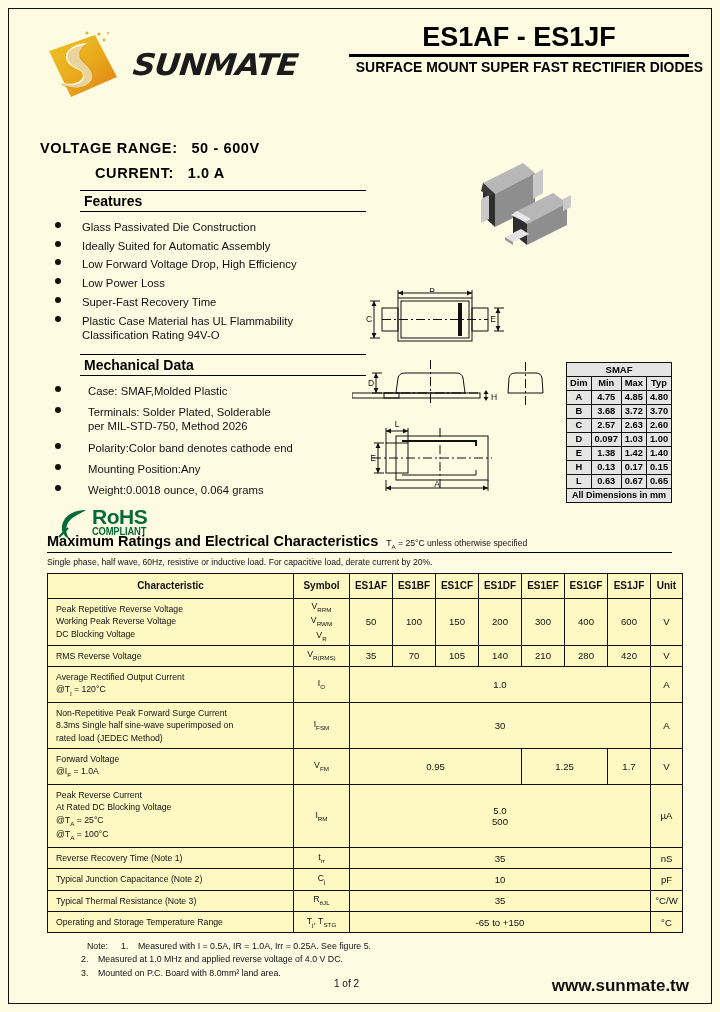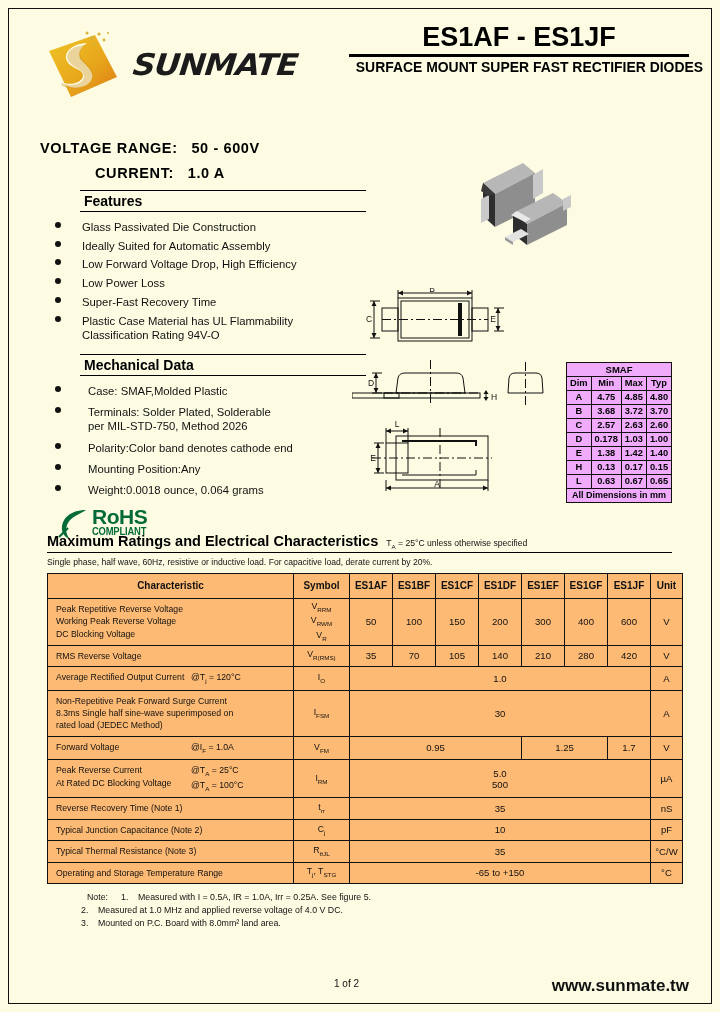--- a/index.html
+++ b/index.html
@@ -155,21 +155,21 @@
 
   
   .pkg-3d { position: absolute; left: 455px; top: 135px; }
   .drawings { position: absolute; left: 352px; top: 288px; }
   .dim-table-wrap { position: absolute; left: 566px; top: 362px; }
   table.dimtbl {
     border-collapse: collapse;
     font-size: 9.3px;
     font-weight: bold;
     color: #000;
-    background: #f0abfc;
+    background: #e5e5e5;
   }
   table.dimtbl td, table.dimtbl th {
     border: 1px solid #111;
     text-align: center;
     padding: 0px 3px;
     height: 13px;
     line-height: 13px;
     font-weight: bold;
   }
   table.dimtbl .smaf-head { border-bottom: 1px solid #111; font-size: 9.5px; }
@@ -198,21 +198,21 @@
     margin-left: 8px;
   }
   .rt-note {
     font-size: 8.6px;
     color: #111;
     margin: 4px 0 6px 0;
   }
   table.main-tbl {
     border-collapse: collapse;
     width: 625px;
-    background: #fdba74;
+    background: #fef9c3;
     table-layout: fixed;
   }
   table.main-tbl th, table.main-tbl td {
     border: 1px solid #111;
     color: #111;
     vertical-align: middle;
   }
   table.main-tbl th {
     font-size: 10px;
     font-weight: bold;
@@ -232,21 +232,21 @@
     line-height: 1.42;
   }
   table.main-tbl td.val {
     font-size: 9.6px;
     text-align: center;
   }
   table.main-tbl td.unit {
     font-size: 9.6px;
     text-align: center;
   }
-  .ch-inner { display: flex; }
+  .ch-inner { display: flex; flex-direction: column; }
   .ch-left { flex: 1; }
   .ch-right { width: 98px; }
   sub { font-size: 0.72em; }
   .notes {
     margin-top: 7px;
     font-size: 8.8px;
     color: #111;
     line-height: 1.5;
   }
   .notes .nrow { display: flex; }
@@ -495,21 +495,21 @@
             <td>3.70</td>
           </tr>
       <tr>
             <td>C</td>
             <td>2.57</td>
             <td>2.63</td>
             <td>2.60</td>
           </tr>
       <tr>
             <td>D</td>
-            <td>0.178</td>
+            <td>0.097</td>
             <td>1.03</td>
             <td>1.00</td>
           </tr>
       <tr>
             <td>E</td>
             <td>1.38</td>
             <td>1.42</td>
             <td>1.40</td>
           </tr>
       <tr>

